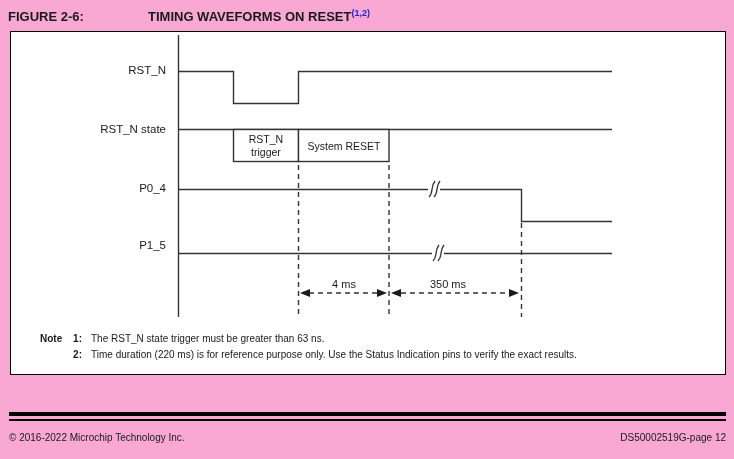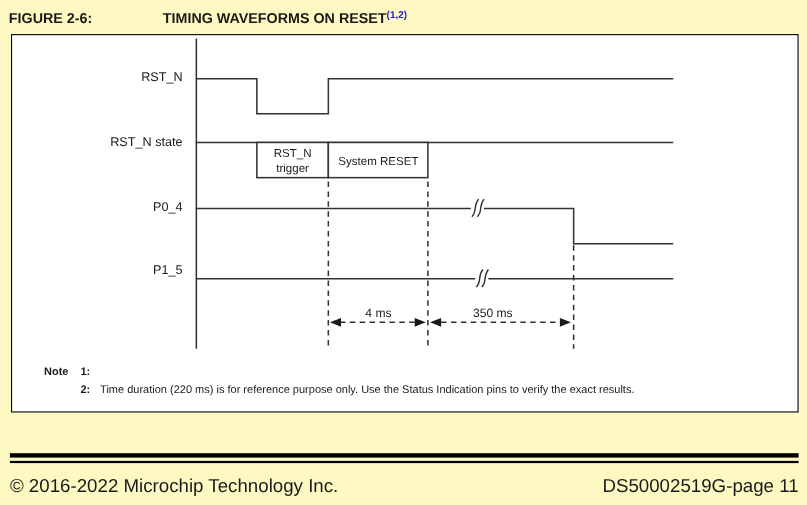--- a/index.html
+++ b/index.html
@@ -1,17 +1,17 @@
 <!DOCTYPE html>
 <html><head>
 <meta charset="utf-8">
 <style>
   html,body { margin:0; padding:0; background:#fff; }
   .page {
-    position:relative; width:734px; height:459px; background:#fef9c3;
+    position:relative; width:734px; height:459px; background:#f9a8d4;
     font-family:"Liberation Sans", sans-serif; color:#1a1a1a; overflow:hidden;
   }
   
   .fig-header { position:absolute; top:8px; left:8px; font-size:13px; font-weight:bold; white-space:nowrap; }
   .fig-label { display:inline-block; width:140px; }
   .fig-sup { color:#2222cc; font-size:9px; font-weight:bold; vertical-align:5px; }
   
   .fig-box { position:absolute; left:10px; top:31px; width:716px; height:344px; border:1px solid #000; box-sizing:border-box; background:#fff; }
   
   svg.diagram { position:absolute; left:0; top:0; }
@@ -25,21 +25,21 @@
   .tlabel { font-size:11px; fill:#1a1a1a; text-anchor:middle; }
   
   .notes { position:absolute; left:40px; top:331px; font-size:10px; line-height:16px; }
   .note-row { display:flex; white-space:nowrap; }
   .note-word { width:28px; font-weight:bold; }
   .note-num  { width:14px; font-weight:bold; text-align:right; }
   .note-text { padding-left:9px; }
   
   .footer-bar-thick { position:absolute; left:9px; top:412px; width:717px; height:4px; background:#000; }
   .footer-bar-thin  { position:absolute; left:9px; top:419px; width:717px; height:2px; background:#000; }
-  .footer-row { position:absolute; left:9px; top:432px; width:717px; display:flex; justify-content:space-between; font-size:17px; }
+  .footer-row { position:absolute; left:9px; top:432px; width:717px; display:flex; justify-content:space-between; font-size:10px; }
 </style>
 </head>
 <body>
 
 <div class="page">
 
   <div class="fig-header">
     <span class="fig-label">FIGURE 2-6:</span><span>TIMING WAVEFORMS ON RESET</span><sup class="fig-sup">(1,2)</sup>
   </div>
 
@@ -97,29 +97,30 @@
     <text class="boxtxt" x="344" y="150">System RESET</text>
 
     <text class="tlabel" x="344" y="288">4 ms</text>
     <text class="tlabel" x="448" y="288">350 ms</text>
   </svg>
 
   <div class="notes">
     <div class="note-row">
       <span class="note-word">Note</span>
       <span class="note-num">1:</span>
+      <span class="note-text">The RST_N state trigger must be greater than 63 ns.</span>
     </div>
     <div class="note-row">
       <span class="note-word"></span>
       <span class="note-num">2:</span>
       <span class="note-text">Time duration (220 ms) is for reference purpose only. Use the Status Indication pins to verify the exact results.</span>
     </div>
   </div>
 
   <div class="footer-bar-thick"></div>
   <div class="footer-bar-thin"></div>
 
   <div class="footer-row">
     <span>© 2016-2022 Microchip Technology Inc.</span>
-    <span>DS50002519G-page 11</span>
+    <span>DS50002519G-page 12</span>
   </div>
 
 </div>
 
 </body></html>

